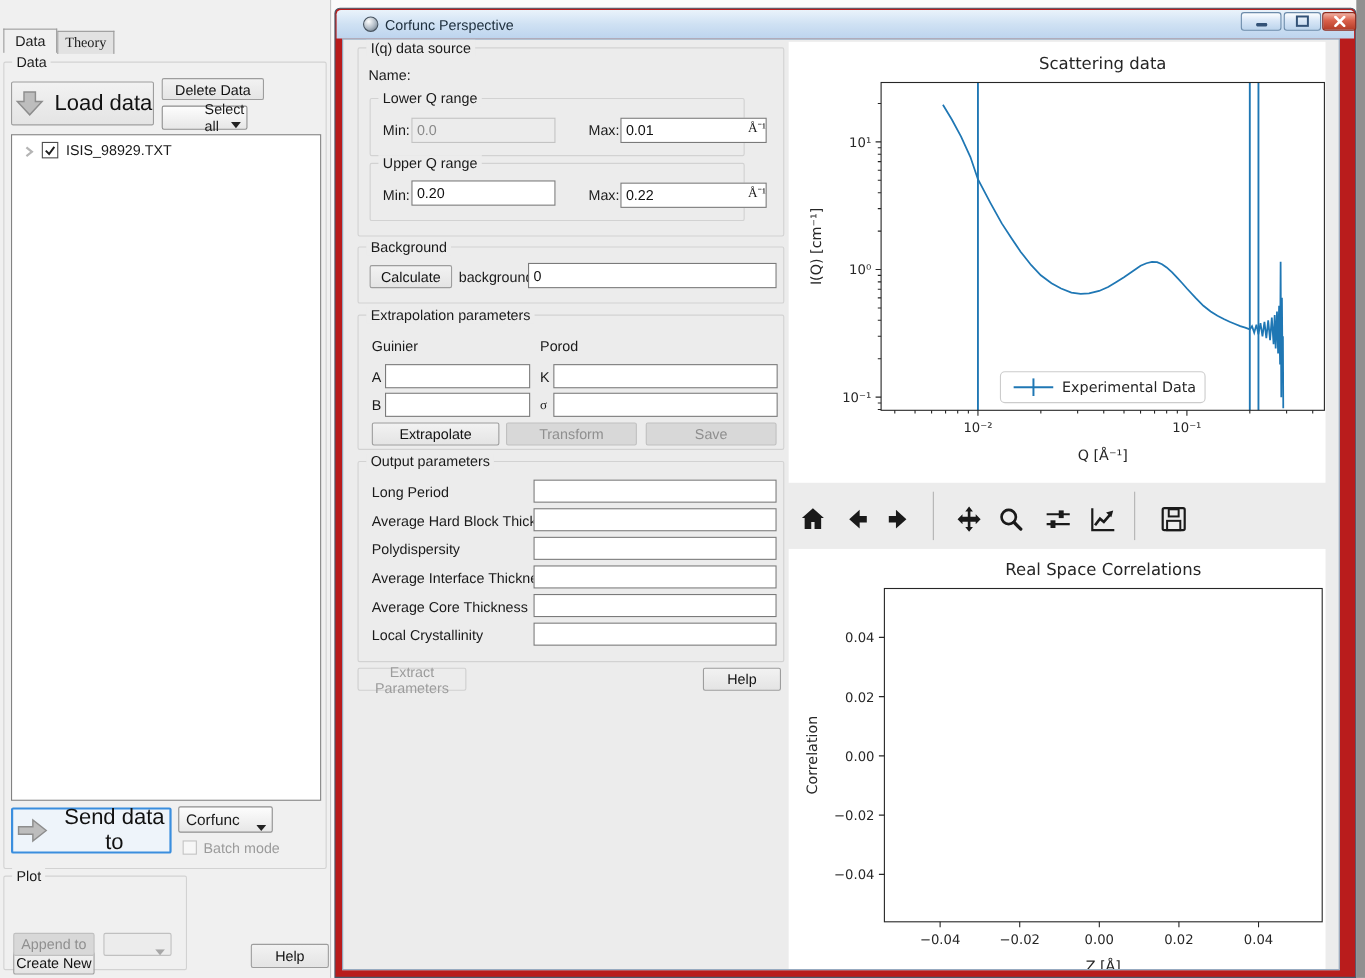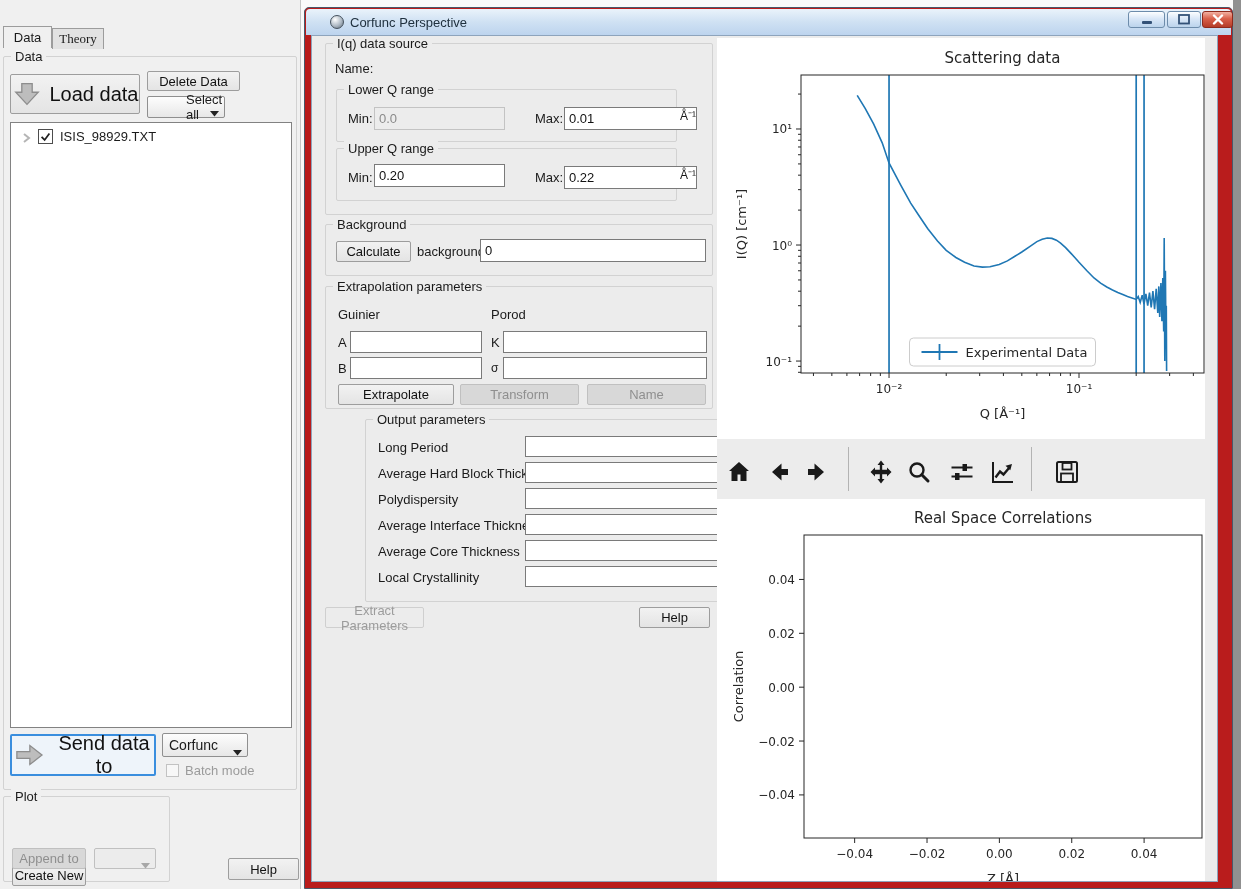--- a/index.html
+++ b/index.html
@@ -2,21 +2,21 @@
 <html><head>
 <meta charset="utf-8">
 <style>
   html,body{margin:0;padding:0;}
   body{width:1241px;height:889px;overflow:hidden;background:#fafafa;
        font-family:"Liberation Sans",sans-serif;font-size:13px;color:#1a1a1a;}
   #app{position:relative;width:1241px;height:889px;overflow:hidden;}
   .abs{position:absolute;}
   .lbl{position:absolute;white-space:nowrap;font-size:13px;color:#1a1a1a;}
   .lbl.dis{color:#9b9b9b;}
-  .unit{font-family:Liberation Sans, sans-serif;font-size:12px;}
+  .unit{font-family:Liberation Serif, serif;font-size:12px;}
   
   .dock{left:0;top:0;width:300px;height:889px;background:#f0f0f0;border-right:1px solid #c6c6c6;}
   .dock-titlebar{left:1px;top:1px;width:296px;height:21px;border:1px solid #c2c2c2;background:#f0f0f0;}
   .dock-title{left:7px;top:3px;font-size:13px;}
   .dock-btn{top:3px;width:16px;height:16px;display:flex;align-items:center;justify-content:center;cursor:default;}
   .tab{position:absolute;box-sizing:border-box;border:1px solid #9c9c9c;border-bottom:none;
        display:flex;align-items:center;justify-content:center;font-size:13px;}
   .tab.active{background:#f0f0f0;z-index:2;}
   .tab.inactive{background:#e2e2e2;}
   .gb{position:absolute;border:1px solid #d2d2d2;border-radius:2px;box-sizing:border-box;}
@@ -216,24 +216,24 @@
         <span class="lbl" style="left:165px;top:48px;">K</span>
         <input class="txt" style="left: 177px; top: 44px; width: 204px; height: 22px;">
 
         <span class="lbl" style="left:12px;top:74px;">B</span>
         <input class="txt" style="left: 24px; top: 70px; width: 132px; height: 22px;">
         <span class="lbl unit" style="left:165px;top:74px;">σ</span>
         <input class="txt" style="left: 177px; top: 70px; width: 204px; height: 22px;">
 
         <button class="btn" style="left:12px;top:97px;width:116px;height:21px;">Extrapolate</button>
         <button class="btn dis" style="left:134px;top:97px;width:119px;height:21px;">Transform</button>
-        <button class="btn dis" style="left:261px;top:97px;width:119px;height:21px;">Name</button>
-      </div>
-
-      <div class="gb" style="left:13px;top:383px;width:388px;height:183px;margin-left:40px;">
+        <button class="btn dis" style="left:261px;top:97px;width:119px;height:21px;">Save</button>
+      </div>
+
+      <div class="gb" style="left:13px;top:383px;width:388px;height:183px;">
         <span class="gb-label cl">Output parameters</span>
 
         <span class="lbl" style="left:12px;top:20px;">Long Period</span>
         <input class="txt" style="left: 159px; top: 16px; width: 221px; height: 21px;">
 
         <span class="lbl" style="left:12px;top:46px;">Average Hard Block Thickness</span>
         <input class="txt" style="left: 159px; top: 42px; width: 221px; height: 21px;">
 
         <span class="lbl" style="left:12px;top:72px;">Polydispersity</span>
         <input class="txt" style="left: 159px; top: 68px; width: 221px; height: 21px;">

